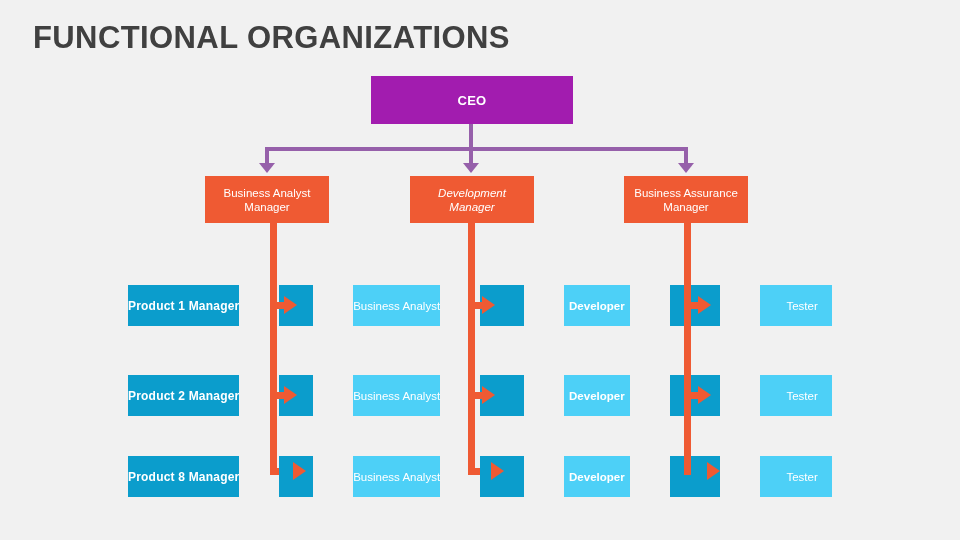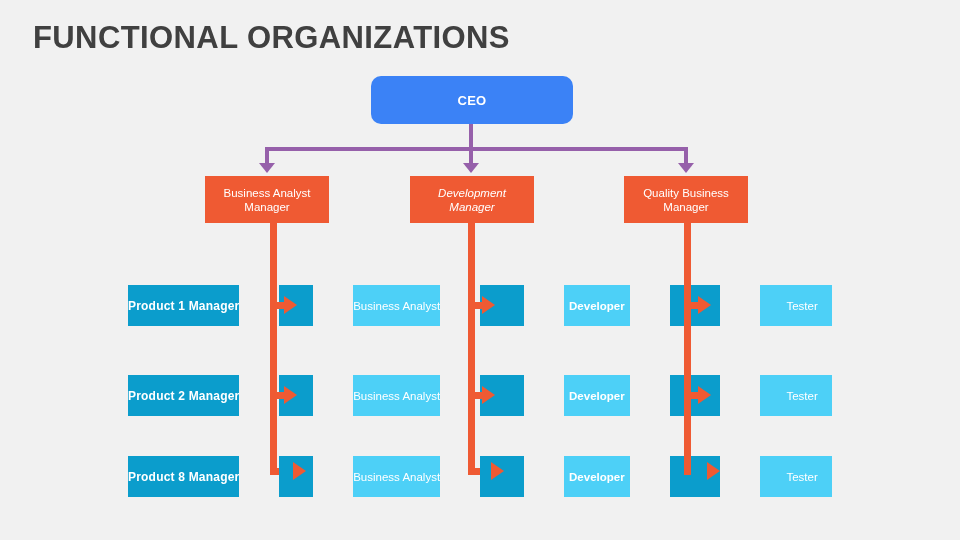--- a/index.html
+++ b/index.html
@@ -39,25 +39,24 @@
     text-align: center;
     color: #ffffff;
     box-sizing: border-box;
   }
   
   #ceo-box {
     left: 371px;
     top: 76px;
     width: 202px;
     height: 48px;
-    background: #3b82f6;
+    background: #a21caf;
     font-size: 13px;
     font-weight: bold;
     letter-spacing: 0.3px;
-    border-radius: 10px;
   }
   
   .manager-box {
     top: 176px;
     width: 124px;
     height: 47px;
     background: #ef5a33;
     font-size: 11.5px;
     font-weight: normal;
     line-height: 14px;
@@ -156,21 +155,21 @@
 
   <div class="node manager-box" id="mgr-dev">
     <div>
       <div>Development</div>
       <div>Manager</div>
     </div>
   </div>
 
   <div class="node manager-box" id="mgr-qa">
     <div>
-      <div>Quality Business</div>
+      <div>Business Assurance</div>
       <div>Manager</div>
     </div>
   </div>
 
   <div class="orange-line" style="left:270px; top:223px; width:7px; height:252px;"></div>
   <div class="orange-line" style="left:270px; top:468px; width:24px; height:7px;"></div>
 
   <div class="orange-line" style="left:468px; top:223px; width:7px; height:252px;"></div>
   <div class="orange-line" style="left:468px; top:468px; width:24px; height:7px;"></div>
 

